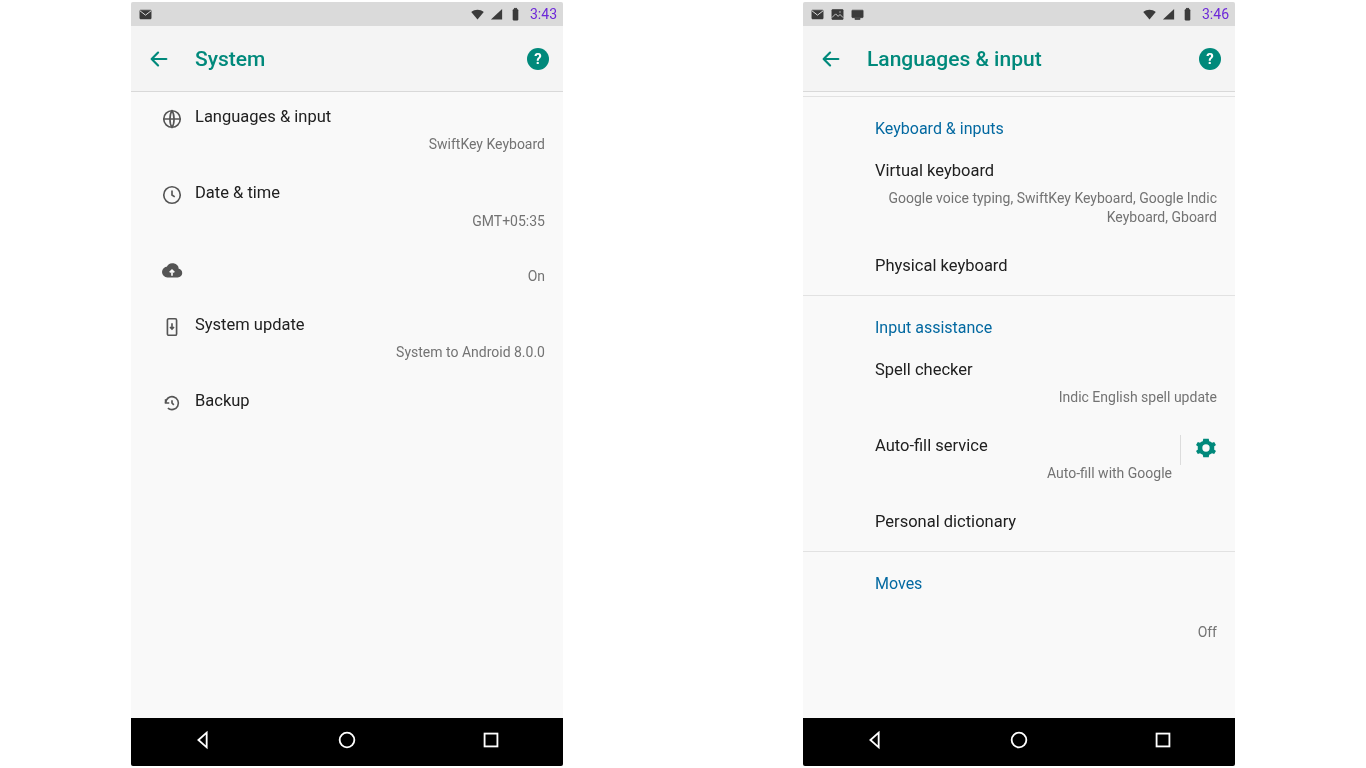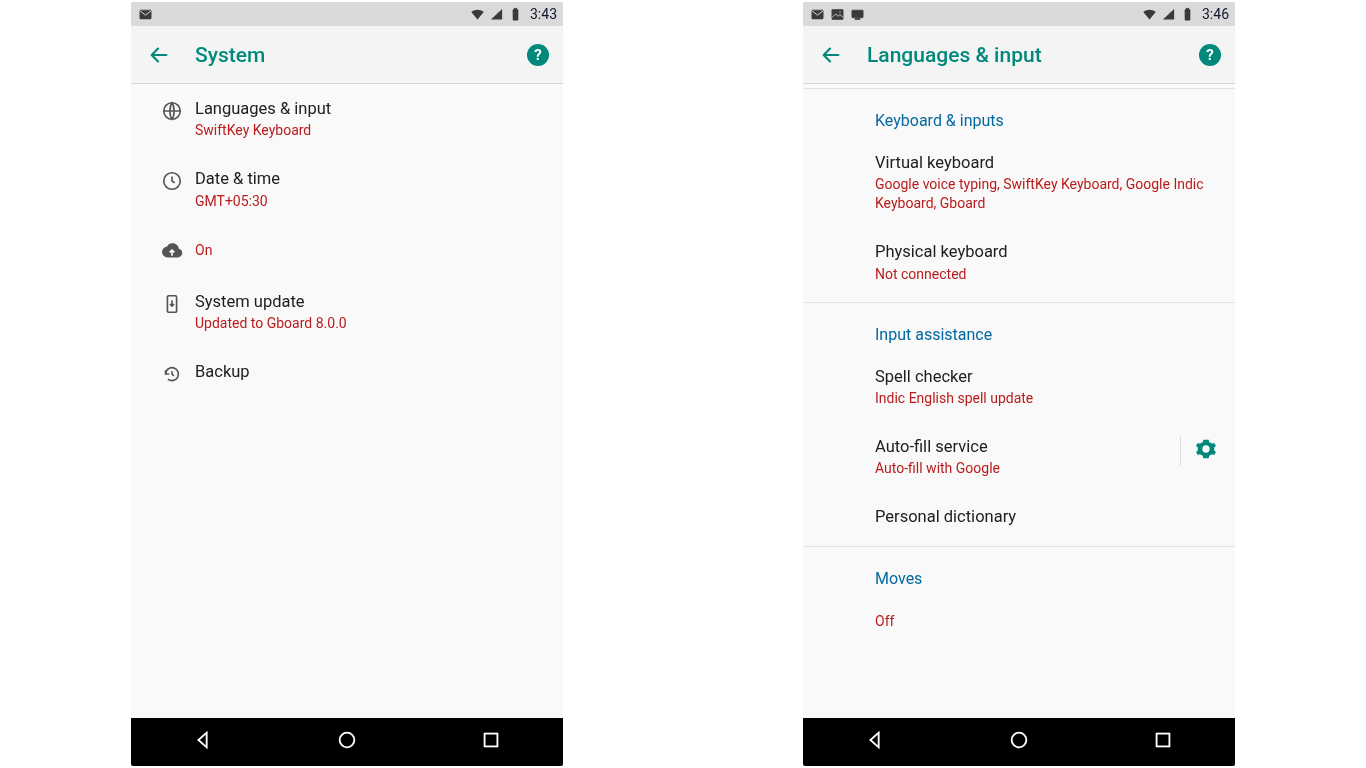--- a/index.html
+++ b/index.html
@@ -28,26 +28,26 @@
     height: 24px;
     background: #dadada;
     display: flex;
     align-items: center;
     padding: 0 6px;
     font-size: 13px;
     color: #3a3a3a;
   }
   .status-left { display: flex; gap: 4px; align-items: center; }
   .status-right { margin-left: auto; display: flex; gap: 3px; align-items: center; }
-  .status-right .time { margin-left: 4px; font-size: 14px; color: #0f172a; text-align: right; }
+  .status-right .time { margin-left: 4px; font-size: 14px; color: #6d28d9; text-align: right; }
   .status-ico { width: 16px; height: 16px; display: inline-flex; align-items: center; justify-content: center; }
   .status-ico svg { width: 15px; height: 15px; fill: #3a3a3a; stroke: #3a3a3a; }
   
   .app-bar {
-    height: 58px;
+    height: 66px;
     display: flex;
     align-items: center;
     padding: 0 14px;
     background: #f4f4f4;
     border-bottom: 1px solid #d9d9d9;
   }
   .back-btn { width: 28px; height: 28px; display: flex; align-items: center; justify-content: center; }
   .back-btn svg { width: 22px; height: 22px; stroke: #00897b; fill: none; stroke-width: 2.4; stroke-linecap: round; stroke-linejoin: round; }
   .app-title { margin-left: 22px; font-size: 21px; font-weight: 500; color: #00897b; }
   .help-btn { margin-left: auto; width: 22px; height: 22px; border-radius: 50%; background: #00897b; color: #fff; font-weight: 700; font-size: 15px; display: flex; align-items: center; justify-content: center; }
@@ -60,21 +60,21 @@
   }
   .list-item .icon {
     width: 46px;
     display: flex;
     justify-content: center;
     padding-top: 2px;
   }
   .list-item .icon svg { width: 22px; height: 22px; fill: none; stroke: #555; stroke-width: 1.8; }
   .list-item .texts { flex: 1; }
   .list-item .title { font-size: 16.5px; color: #202020; line-height: 1.3; }
-  .list-item .sub { font-size: 14px; color: #b91c1c; margin-top: 2px; line-height: 1.35; }
+  .list-item .sub { font-size: 14px; color: #737373; margin-top: 8px; line-height: 1.35; text-align: right; }
   .section-header {
     padding: 18px 18px 8px 72px;
     font-size: 16px;
     font-weight: 400;
     color: #0369a1;
   }
   .no-icon .texts { margin-left: 54px; }
   .list-item.no-icon { padding-left: 18px; }
   .divider { height: 1px; background: #e2e2e2; margin: 4px 0; }
   .trailing { margin-left: 8px; display: flex; align-items: center; }
@@ -152,21 +152,21 @@
 
     <div class="list-item">
       <div class="icon">
         <svg viewBox="0 0 24 24">
             <circle cx="12" cy="12" r="9"></circle>
             <path d="M12 7 V12 L15 14"></path>
           </svg>
       </div>
       <div class="texts">
         <div class="title">Date &amp; time</div>
-        <div class="sub">GMT+05:30</div>
+        <div class="sub">GMT+05:35</div>
       </div>
     </div>
 
     <div class="list-item">
       <div class="icon">
         <svg viewBox="0 0 24 24">
             <path d="M7 17 A5 5 0 0 1 7 7 A6 6 0 0 1 18.5 9 A4 4 0 0 1 18 17 Z" fill="#555" stroke="#555"></path>
             <path d="M12 16 V10 M9.5 12.5 L12 10 L14.5 12.5" stroke="#f9f9f9" fill="none"></path>
           </svg>
       </div>
@@ -177,21 +177,21 @@
 
     <div class="list-item">
       <div class="icon">
         <svg viewBox="0 0 24 24">
             <rect x="7" y="3" width="10" height="18" rx="1.5"></rect>
             <path d="M12 8 V14 M9.8 12 L12 14.2 L14.2 12"></path>
           </svg>
       </div>
       <div class="texts">
         <div class="title">System update</div>
-        <div class="sub">Updated to Gboard 8.0.0</div>
+        <div class="sub">System to Android 8.0.0</div>
       </div>
     </div>
 
     <div class="list-item">
       <div class="icon">
         <svg viewBox="0 0 24 24">
             <path d="M5 12 A7 7 0 1 1 7.5 17.5"></path>
             <path d="M5 8 V12 H9"></path>
             <path d="M12 9 V12 L14 14"></path>
           </svg>
@@ -278,21 +278,20 @@
     <div class="list-item no-icon">
       <div class="texts">
         <div class="title">Virtual keyboard</div>
         <div class="sub">Google voice typing, SwiftKey Keyboard, Google Indic Keyboard, Gboard</div>
       </div>
     </div>
 
     <div class="list-item no-icon">
       <div class="texts">
         <div class="title">Physical keyboard</div>
-        <div class="sub">Not connected</div>
       </div>
     </div>
 
     <div class="divider"></div>
     <div class="section-header">Input assistance</div>
 
     <div class="list-item no-icon">
       <div class="texts">
         <div class="title">Spell checker</div>
         <div class="sub">Indic English spell update</div>

